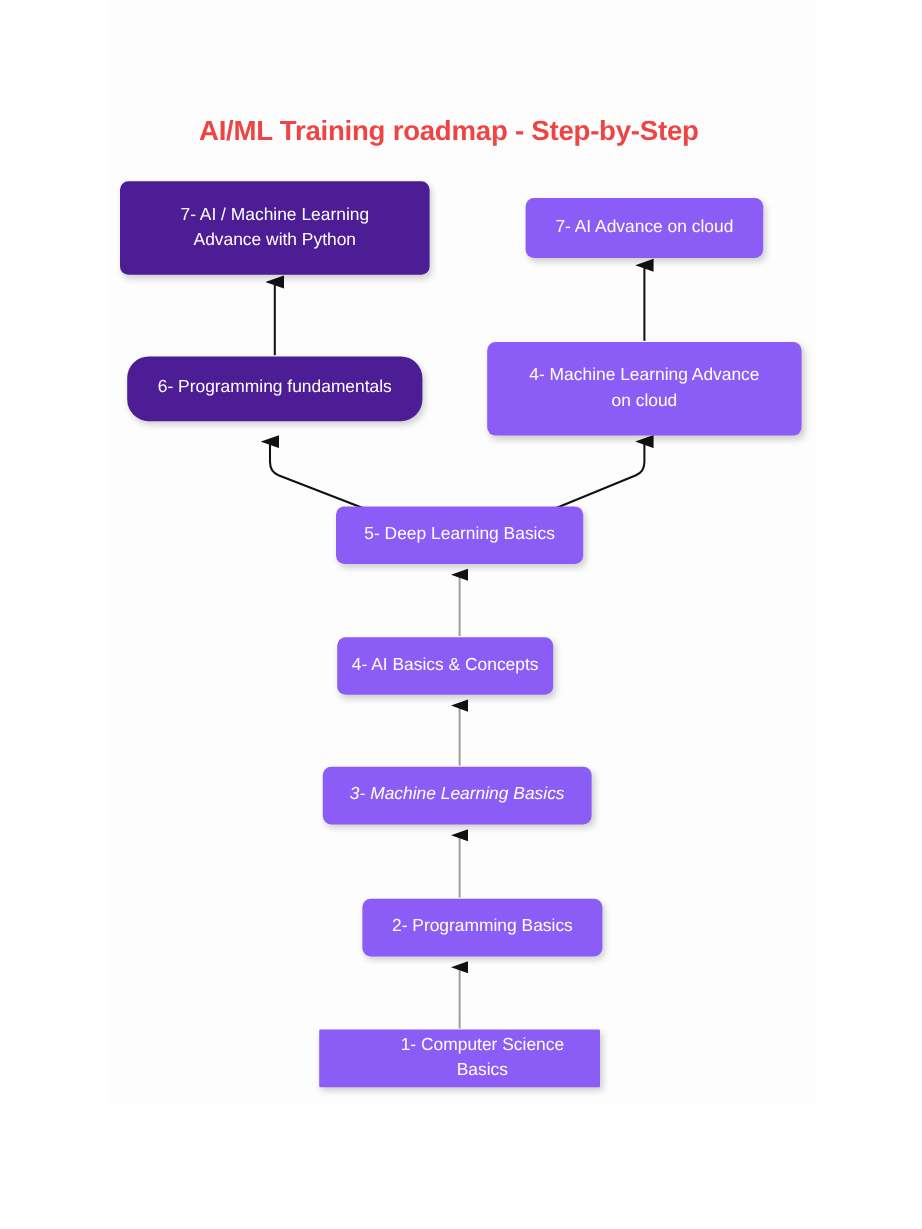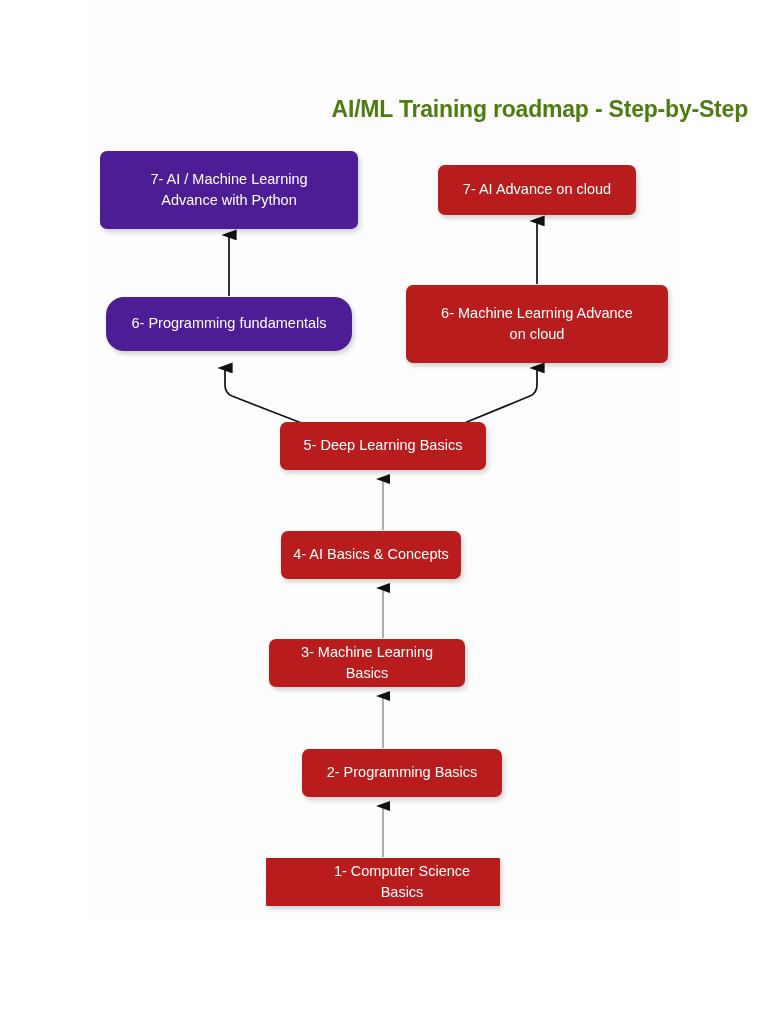--- a/index.html
+++ b/index.html
@@ -30,24 +30,24 @@
     height: 920px;
     background: #fdfdfd;
     box-shadow: 0 0 0 0 rgba(0,0,0,0);
   }
 
   #diagram-title {
     position: absolute;
     left: 0;
     top: 96px;
     width: 748px;
-    text-align: right;
+    text-align: center;
     font-size: 23px;
     font-weight: bold;
-    color: #4d7c0f;
+    color: #ef4444;
     letter-spacing: -0.2px;
     white-space: nowrap;
   }
 
   
   #connectors {
     position: absolute;
     left: 0;
     top: 0;
     width: 768px;
@@ -63,36 +63,36 @@
     text-align: center;
     color: #ffffff;
     font-size: 14.5px;
     line-height: 1.45;
     border-radius: 7px;
     box-shadow: 2px 3px 5px rgba(0,0,0,0.18);
     padding: 0 10px;
     box-sizing: border-box;
   }
   .node-purple { background: #4c1d95; }
-  .node-green  { background: #b91c1c; }
+  .node-green  { background: #8b5cf6; }
   .node-square { border-radius: 1px; padding-left: 48px; }
 
   .node-label {
     display: block;
     width: 100%;
   }
 
   
   #node-7-python   { left: 100px; top: 151px; width: 258px; height: 78px; }
   #node-7-cloud    { left: 438px; top: 165px; width: 198px; height: 50px; }
   #node-6-prog     { left: 106px; top: 297px; width: 246px; height: 54px; border-radius: 18px; }
   #node-6-mlcloud  { left: 406px; top: 285px; width: 262px; height: 78px; }
   #node-5-dl       { left: 280px; top: 422px; width: 206px; height: 48px; }
   #node-4-ai       { left: 281px; top: 531px; width: 180px; height: 48px; }
-  #node-3-ml       { left: 269px; top: 639px; width: 196px; height: 48px; }
+  #node-3-ml       { left: 269px; top: 639px; width: 224px; height: 48px; font-style: italic; }
   #node-2-prog     { left: 274px; top: 749px; width: 200px; height: 48px; margin-left: 28px; }
   #node-1-cs       { left: 266px; top: 858px; width: 234px; height: 48px; }
 </style>
 </head>
 <body>
 
 <div id="page">
 
   <div id="canvas-area"></div>
 
@@ -135,21 +135,21 @@
   <div class="node node-green" id="node-7-cloud">
     <span class="node-label">7- AI Advance on cloud</span>
   </div>
 
   <div class="node node-purple" id="node-6-prog">
     <span class="node-label">6- Programming fundamentals</span>
   </div>
 
   <div class="node node-green" id="node-6-mlcloud">
     <span class="node-label">
-      <span>6- Machine Learning Advance</span><br>
+      <span>4- Machine Learning Advance</span><br>
       <span>on cloud</span>
     </span>
   </div>
 
   <div class="node node-green" id="node-5-dl">
     <span class="node-label">5- Deep Learning Basics</span>
   </div>
 
   <div class="node node-green" id="node-4-ai">
     <span class="node-label">4- AI Basics &amp; Concepts</span>

